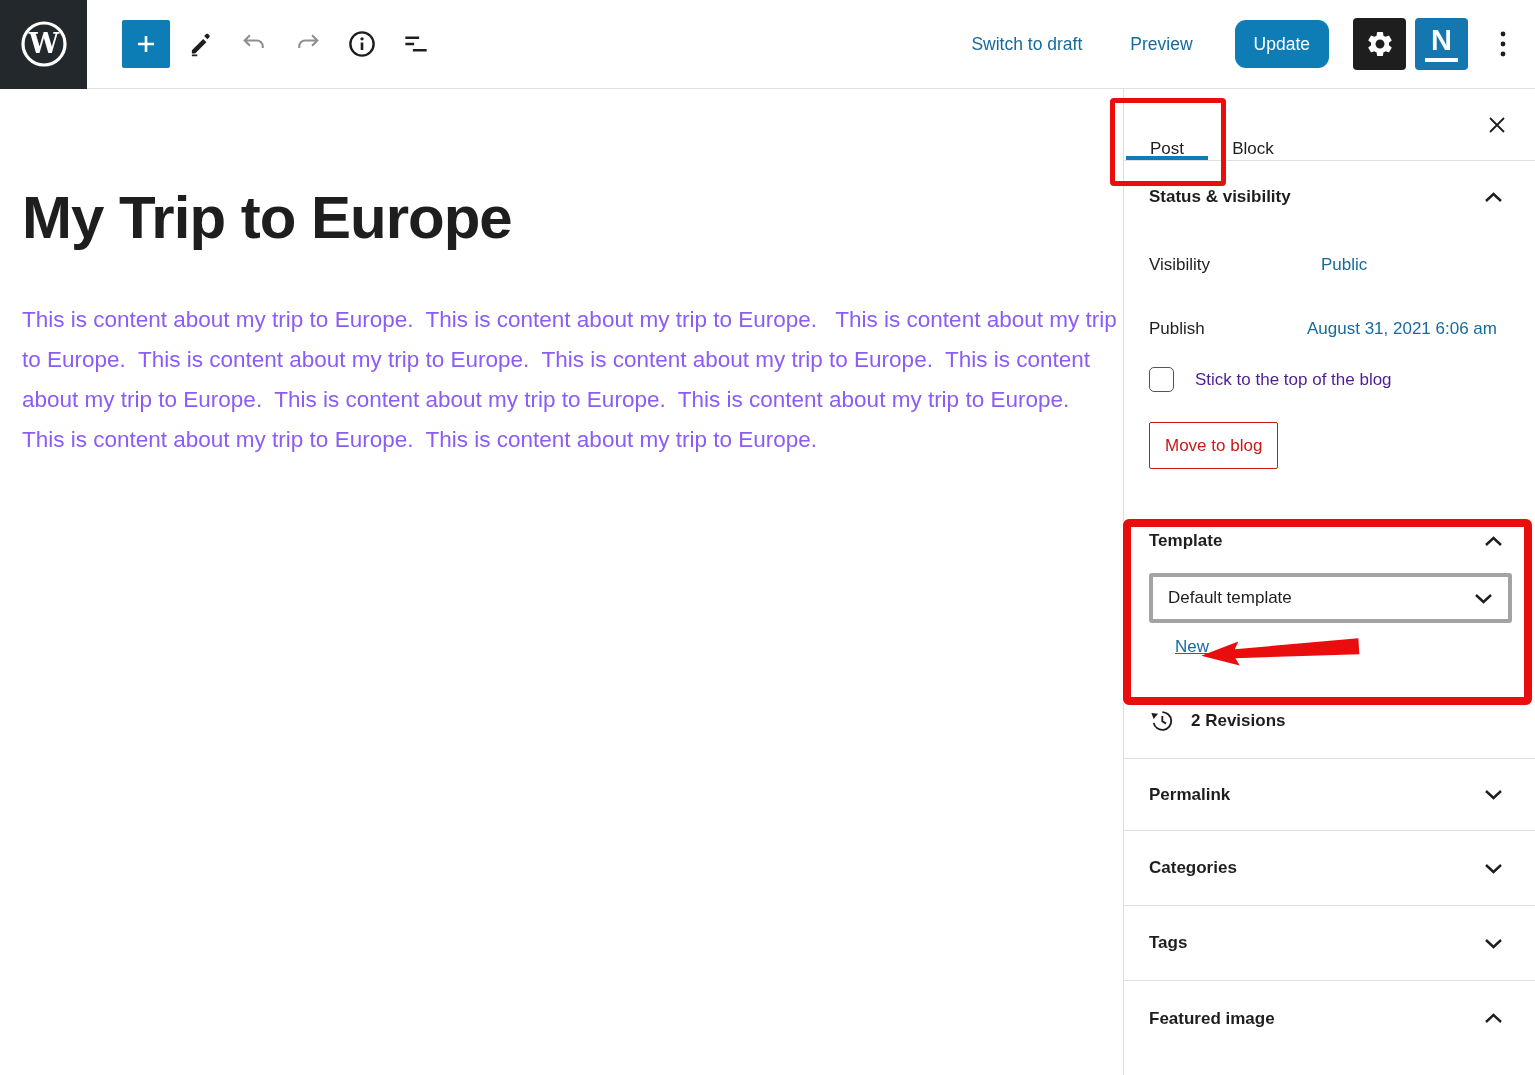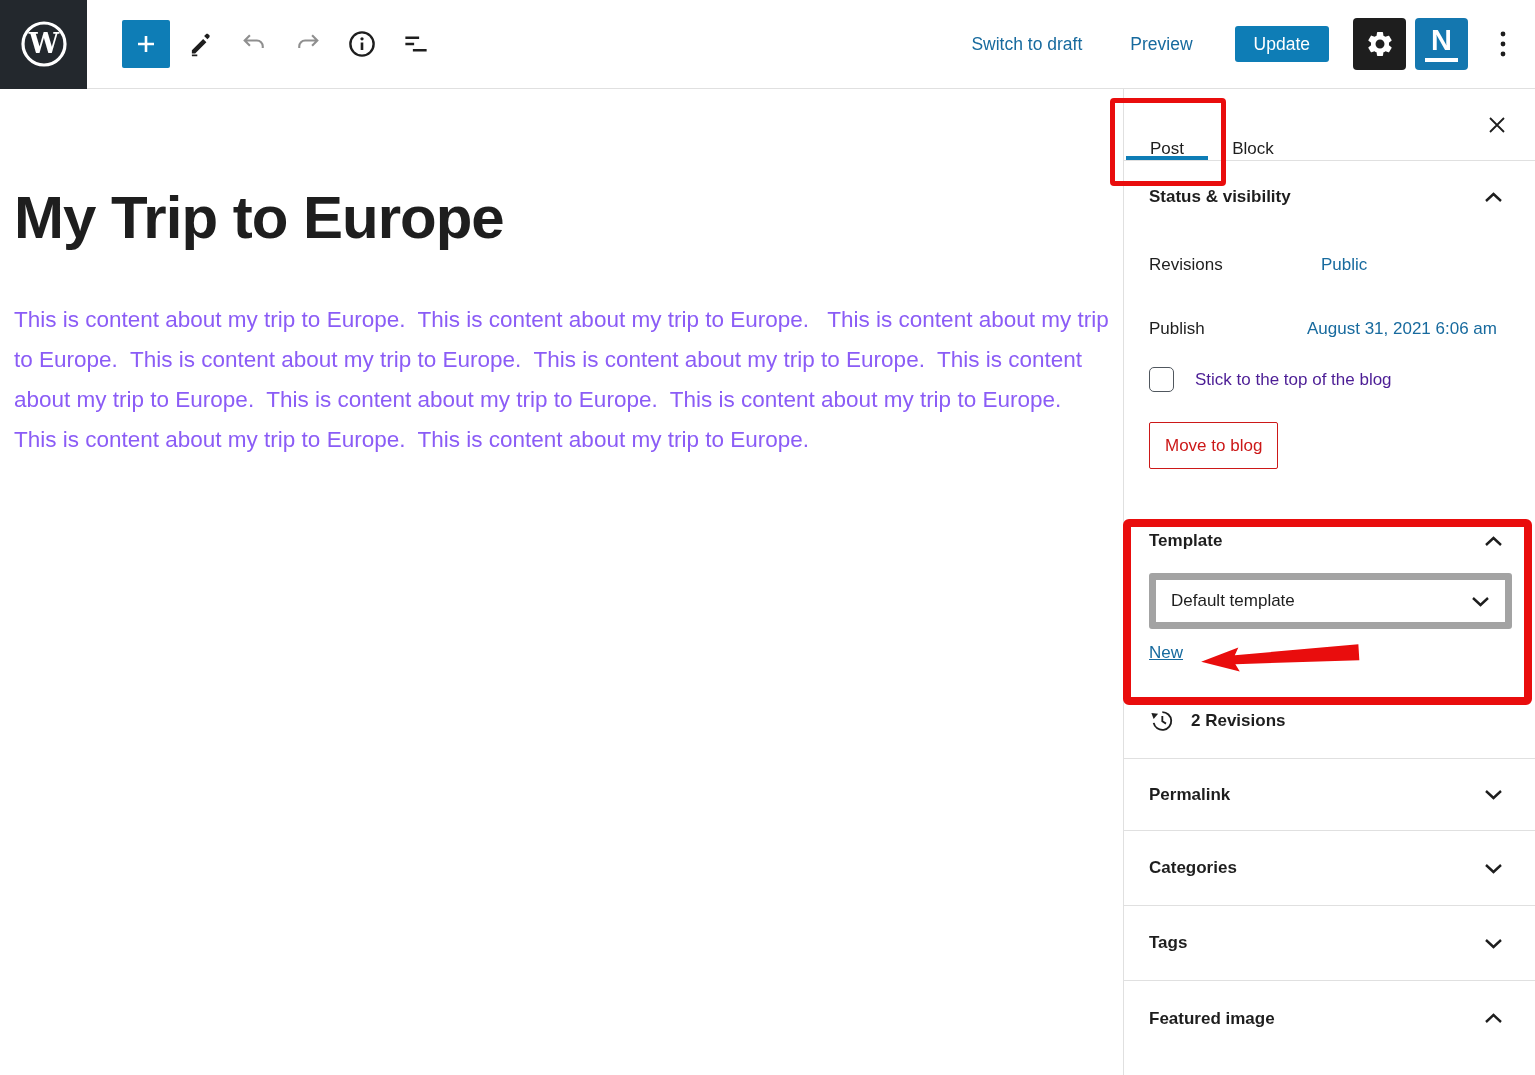--- a/index.html
+++ b/index.html
@@ -11,32 +11,32 @@
   
   .topbar{position:absolute;top:0;left:0;right:0;height:88px;background:#fff;
     border-bottom:1px solid #e0e0e0;display:flex;align-items:center;z-index:2;}
   .wp-btn{width:87px;height:89px;background:#23282d;display:flex;align-items:center;justify-content:center;flex:0 0 auto;cursor:pointer;border:none;}
   .add-btn{width:48px;height:48px;margin-left:35px;background:#0e7db6;border:none;border-radius:2px;
     display:flex;align-items:center;justify-content:center;cursor:pointer;flex:0 0 auto;}
   .tool-btn{width:48px;height:48px;margin-left:6px;background:transparent;border:none;border-radius:2px;
     display:flex;align-items:center;justify-content:center;cursor:pointer;flex:0 0 auto;}
   .topbar-right{margin-left:auto;display:flex;align-items:center;padding-right:14px;gap:0;}
   .top-link{font-size:17.5px;color:#176a9e;text-decoration:none;cursor:pointer;margin-right:36px;background:none;border:none;font-family:inherit;}
-  .update-btn{height:36px;padding:0 19px;background:#0e7db6;color:#fff;border:none;border-radius:3px;
+  .update-btn{height:48px;padding:0 19px;background:#0e7db6;color:#fff;border:none;border-radius:11px;
     font-size:17.5px;font-family:inherit;cursor:pointer;margin-right:24px;}
   .square-btn{width:53px;height:52px;border:none;border-radius:4px;display:flex;flex-direction:column;
     align-items:center;justify-content:center;cursor:pointer;}
   .gear-btn{background:#1e1e1e;margin-right:9px;}
   .nimbus-btn{background:#1477af;margin-right:17px;}
   .nimbus-letter{color:#fff;font-size:29px;font-weight:bold;line-height:1;}
   .nimbus-bar{width:33px;height:4px;background:#fff;margin-top:3px;}
   .kebab-btn{width:36px;height:48px;background:none;border:none;display:flex;align-items:center;justify-content:center;cursor:pointer;}
 
   
-  .editor{position:absolute;top:89px;left:4px;width:1123px;bottom:0;background:#fff;padding:94px 10px 0 10px;box-sizing:border-box;}
+  .editor{position:absolute;top:89px;left:12px;width:1123px;bottom:0;background:#fff;padding:94px 10px 0 10px;box-sizing:border-box;}
   .post-title{margin:0;font-size:60px;line-height:69px;font-weight:800;letter-spacing:-1px;color:#1e1e1e;}
   .post-body{margin:48px 0 0 0;font-size:22.5px;line-height:40px;color:#8b5cf6;white-space:pre-wrap;max-width:1100px;}
 
   
   .sidebar{position:absolute;top:89px;left:1123px;right:0;bottom:0;background:#fff;border-left:1px solid #e0e0e0;box-sizing:border-box;}
   .tabs{height:71px;border-bottom:1px solid #e0e0e0;display:flex;align-items:flex-end;padding-left:2px;}
   .tab{display:flex;align-items:center;justify-content:center;font-size:17px;color:#1e1e1e;
     position:relative;background:none;border:none;font-family:inherit;cursor:pointer;}
   .tab-post{width:82px;}
   .tab-block{width:90px;}
@@ -54,24 +54,24 @@
   .field-value{color:#176a9e;background:none;border:none;font-size:17px;font-family:inherit;cursor:pointer;padding:0;text-decoration:none;}
   .check-row{display:flex;align-items:center;gap:21px;padding:6px 25px 0 25px;}
   .stick-checkbox{appearance:none;-webkit-appearance:none;width:25px;height:25px;margin:0;border:1.5px solid #50575e;border-radius:5px;background:#fff;cursor:pointer;}
   .check-label{font-size:17px;color:#4c1d95;cursor:pointer;}
   .trash-btn{margin:30px 0 0 25px;height:47px;padding:0 15px;background:#fff;color:#cc1818;border:1px solid #cc1818;
     border-radius:2px;font-size:17px;font-family:inherit;cursor:pointer;}
   .status-panel{padding-bottom:28px;}
 
   .template-panel{position:relative;height:186px;box-sizing:border-box;padding-top:20px;}
   .template-head{height:48px;}
-  .select-box{margin:8px 23px 0 25px;height:42px;border:7px solid #a3a3a3;border-radius:3px;display:flex;
+  .select-box{margin:8px 23px 0 25px;height:42px;border:4px solid #a3a3a3;border-radius:3px;display:flex;
     align-items:center;justify-content:space-between;padding:0 15px;font-size:17px;cursor:pointer;background:#fff;}
   .new-row{margin:14px 0 0 25px;position:relative;height:30px;}
-  .new-link{font-size:17px;color:#176a9e;text-decoration:underline;cursor:pointer;}
+  .new-link{font-size:17px;color:#176a9e;text-decoration:underline;cursor:pointer;margin-left:26px;}
 
   .revisions-row{height:76px;display:flex;align-items:center;gap:16px;padding:0 25px;border-bottom:1px solid #e0e0e0;
     font-size:17px;font-weight:700;color:#1e1e1e;background:none;border-top:none;width:100%;box-sizing:border-box;
     font-family:inherit;cursor:pointer;text-align:left;border-left:none;border-right:none;}
   .head-permalink{height:71px;}
   .head-categories,.head-tags{height:74px;}
   .head-featured{height:75px;}
 
   
   .anno-post-box{position:absolute;left:1110px;top:98px;width:106px;height:78px;border:5px solid #e90d0d;
@@ -174,21 +174,21 @@
   </div>
 
   <section class="status-panel">
     <button class="panel-head">
       <span>Status &amp; visibility</span>
       <svg width="19" height="11" viewBox="0 0 19 11">
         <path d="M2 9 L9.5 2 L17 9" fill="none" stroke="#1e1e1e" stroke-width="2.4"></path>
       </svg>
     </button>
     <div class="field-row">
-      <span class="field-label">Revisions</span>
+      <span class="field-label">Visibility</span>
       <button class="field-value" style="margin-left:14px;">Public</button>
     </div>
     <div class="field-row">
       <span class="field-label">Publish</span>
       <button class="field-value">August 31, 2021 6:06 am</button>
     </div>
     <div class="check-row">
       <input type="checkbox" class="stick-checkbox" style="">
       <label class="check-label">Stick to the top of the blog</label>
     </div>

